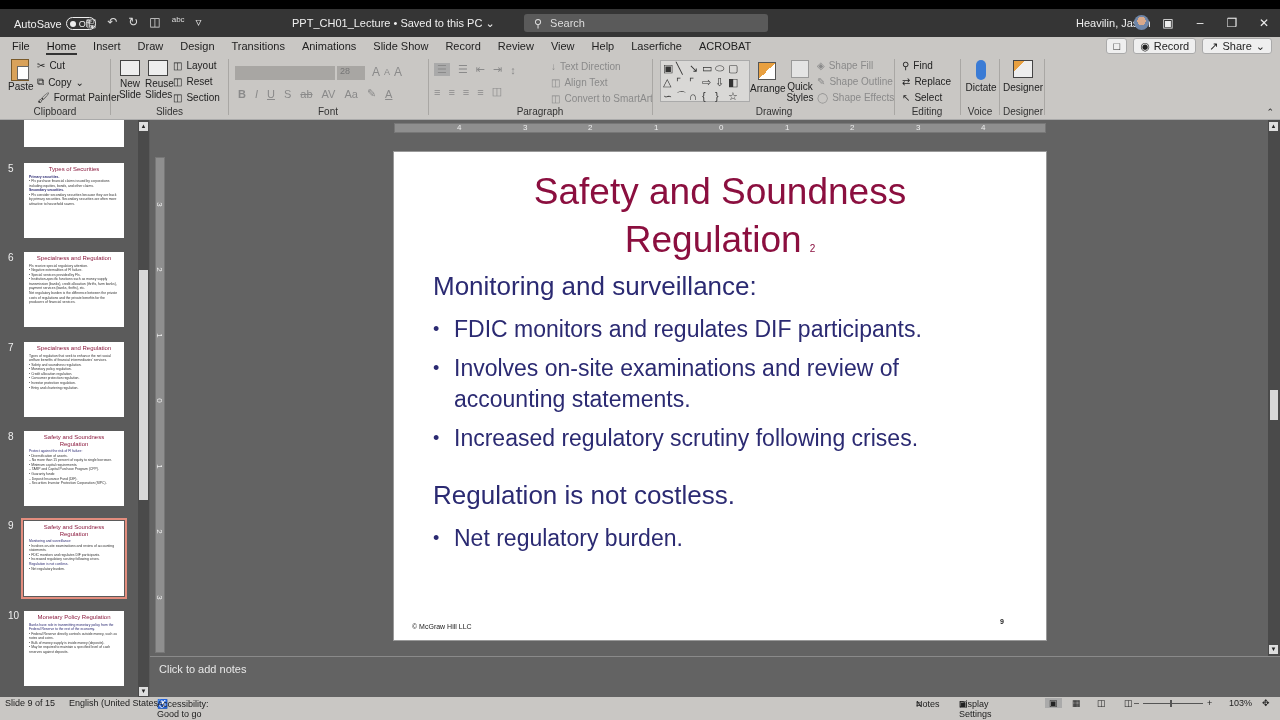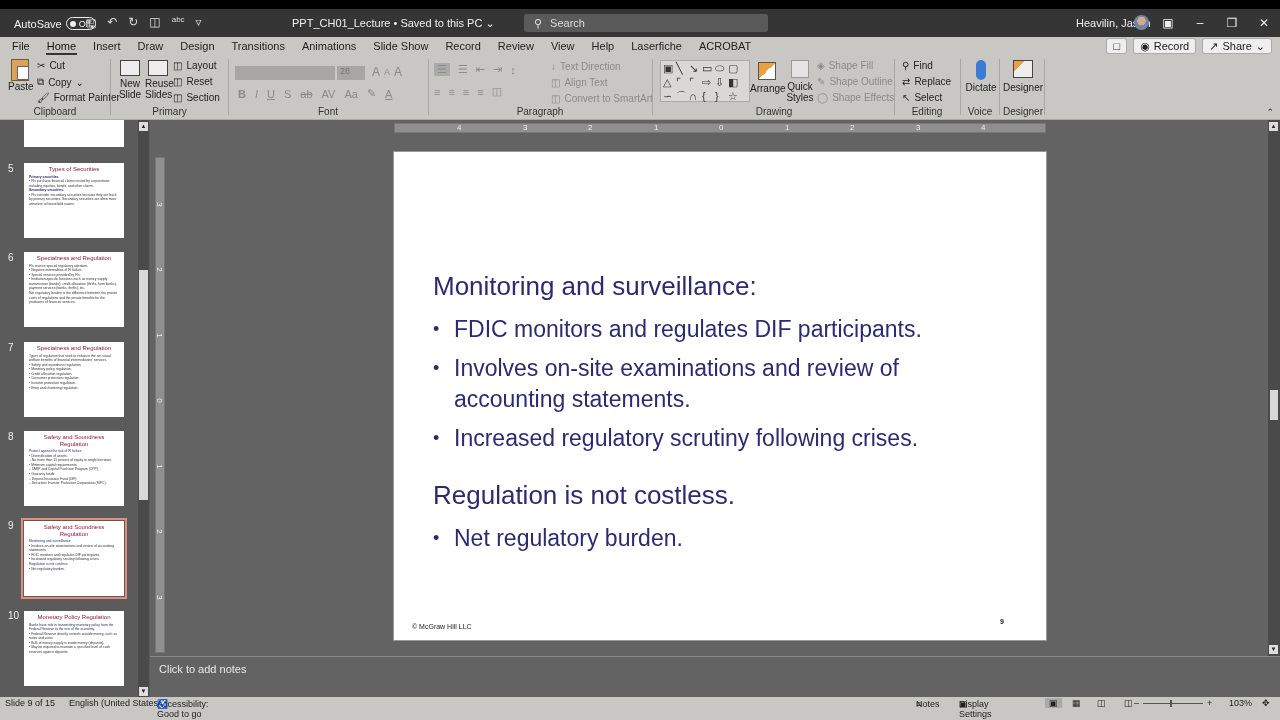--- a/index.html
+++ b/index.html
@@ -175,21 +175,21 @@
           <span>Layout</span>
         </div>
       <div class="row" style="left:61px;top:19px">
           <span>◫</span>
           <span>Reset</span>
         </div>
       <div class="row" style="left:61px;top:35px">
           <span>◫</span>
           <span>Section</span>
         </div>
-      <div class="glabel">Primary</div>
+      <div class="glabel">Slides</div>
     </div>
     <div class="sep" style="left:228px"></div>
 
     <div class="group" style="left:230px;width:196px">
       <div class="fontbox" style="left:5px;top:9px;width:100px"></div>
       <div class="fontbox" style="left:107px;top:9px;width:28px;font-size:9px;color:#777;padding-left:3px">28</div>
       <div class="row dim" style="left:142px;top:8px;font-size:12px">
           <span>A</span>
           <span style="font-size:9px">A</span>
           <span>A</span>
@@ -411,20 +411,22 @@
     <span style="top:107px">2</span>
     <span style="top:173px">1</span>
     <span style="top:238px">0</span>
     <span style="top:304px">1</span>
     <span style="top:369px">2</span>
     <span style="top:435px">3</span>
   </div>
 
   <div class="slide">
     <div class="stitle">
+      <div>Safety and Soundness</div>
+      <div><span>Regulation</span><sub>2</sub></div>
     </div>
     <div class="sbody">
       <div class="lvl1">Monitoring and surveillance:</div>
       <div class="bul">FDIC monitors and regulates DIF participants.</div>
       <div class="bul" style="width:540px">Involves on-site examinations and review of accounting statements.</div>
       <div class="bul">Increased regulatory scrutiny following crises.</div>
       <div class="lvl1" style="margin-top:25px">Regulation is not costless.</div>
       <div class="bul">Net regulatory burden.</div>
     </div>
     <div class="copyright">© McGraw Hill LLC</div>

